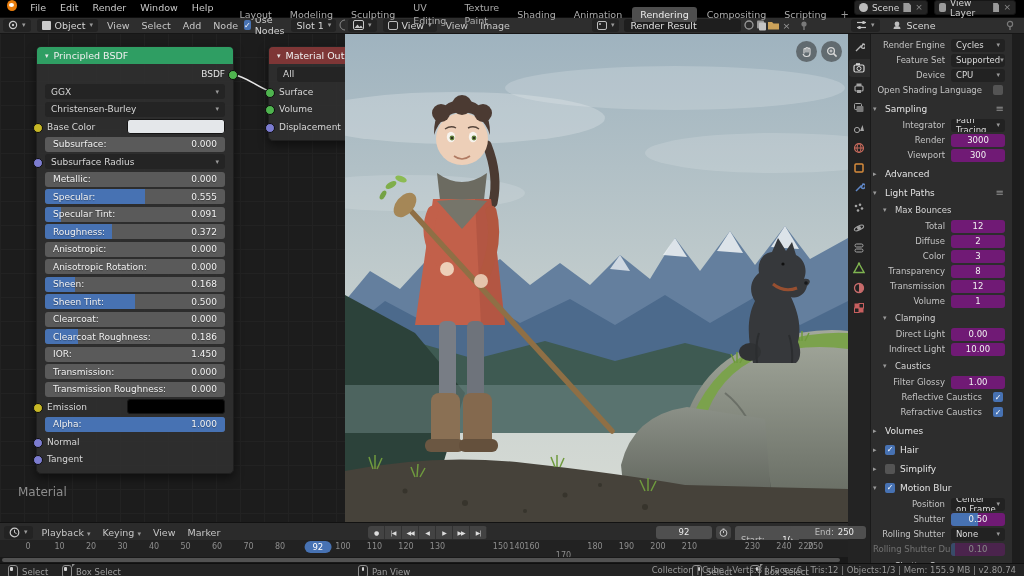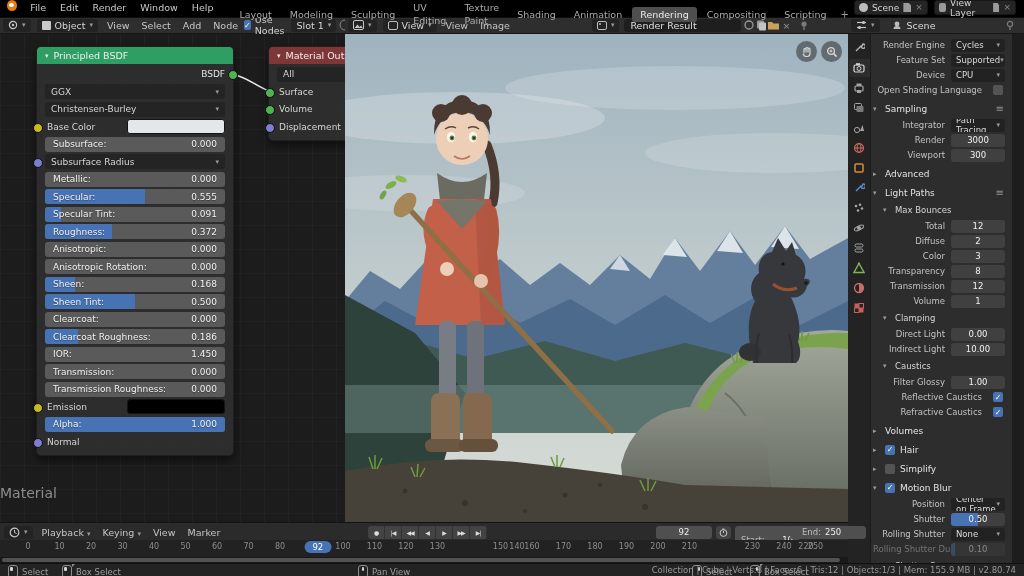--- a/index.html
+++ b/index.html
@@ -57,41 +57,41 @@
   .sliderrow .fill{position:absolute;left:0;top:0;bottom:0;background:#4772b3}
   .sliderrow .lab{position:relative;padding-left:8px;flex:1;text-shadow:0 1px 1px rgba(0,0,0,.35)}
   .sliderrow .val{position:relative;padding-right:8px;text-shadow:0 1px 1px rgba(0,0,0,.35)}
   .nrow.colorrow{justify-content:space-between;padding-left:2px}
   .swatch{width:96px;height:13px;border-radius:3px;border:1px solid #151515}
   .nrow.labelrow{padding-left:2px}
   .sock{position:absolute;width:8px;height:8px;border-radius:50%;border:1px solid #0d0d0d;left:-12.5px;top:3.5px}
   .sock.out{left:auto;right:-12.5px}
   .sock-yellow{background:#c7b826}.sock-purple{background:#7c7cd0}.sock-green{background:#4fb44f}
   .noodle{position:absolute;inset:0;pointer-events:none}
-  .mat-overlay{position:absolute;left:0;top:452px;color:#8d8d8d;font-size:14px}
+  .mat-overlay{position:absolute;left:18px;top:452px;color:#8d8d8d;font-size:12px}
   
   .image-area{position:absolute;left:345px;top:33px;width:503px;height:489px;background:#1a1a1a;overflow:hidden}
   .gizmo{position:absolute;width:21px;height:21px;border-radius:50%;background:rgba(45,45,45,.55);
          display:flex;align-items:center;justify-content:center;top:8px}
   .gizmo.hand{right:31px}.gizmo.zoomg{right:6px}
   
   .props-area{position:absolute;left:848px;top:33px;width:164px;height:530px;background:#2d2d2d;display:flex;
               border-top:1px solid #161616}
   .props-tabs{width:22px;background:#232323;display:flex;flex-direction:column;align-items:center;padding-top:5px;
               gap:2px;border-right:1px solid #1a1a1a}
   .ptab{width:21px;height:18px;display:flex;align-items:center;justify-content:center;border-radius:3px 0 0 3px}
   .ptab.active{background:#2d2d2d}
   .props-content{flex:1;padding:4px 5px 0 2px;overflow:hidden}
   .prow{display:flex;align-items:center;height:14px;margin-bottom:1px}
   .prow.disabled{opacity:.45}
   .plabel{flex:0 0 72px;text-align:right;padding-right:6px;color:#c2c2c2;font-size:8.5px;white-space:nowrap;overflow:hidden}
   .pwidget{flex:1;height:13px;display:flex;align-items:center;justify-content:center;border-radius:3px;font-size:8.5px;
            position:relative;overflow:hidden;margin-right:2px}
   .pwidget.dropdown{background:#222;color:#dcdcdc;justify-content:space-between;padding:0 5px}
-  .pwidget.number,.pwidget.slider{background:#404040;color:#f1f1f1}
+  .pwidget.number,.pwidget.slider{background:#701a75;color:#f1f1f1}
   .pwidget .fill{position:absolute;left:0;top:0;bottom:0;background:#4772b3}
   .pwidget .vtxt{position:relative}
   .prow.check{justify-content:flex-end;gap:5px;padding-right:4px}
   .prow.check .plabel{flex:0 1 auto}
   .psection{display:flex;align-items:center;height:15px;margin:4px 0 2px;color:#e3e3e3;font-size:9px;gap:5px}
   .psection .arrow,.psub .arrow{color:#9a9a9a;font-size:7px;width:7px}
   .psection .preset{margin-left:auto;color:#8f8f8f;font-size:10px;padding-right:3px}
   .psub{display:flex;align-items:center;height:14px;margin:3px 0 2px 10px;color:#d6d6d6;font-size:8.5px;gap:5px}
   
   .timeline-header{position:absolute;left:0;top:522px;width:848px;height:18px;background:#2b2b2b;
@@ -370,20 +370,24 @@
           </div>
           <div class="nrow sliderrow">
             <span class="fill" style="width:100%"></span>
             <span class="lab">Alpha:</span>
             <span class="val">1.000</span>
           </div>
           <div class="nrow labelrow">
             <span>Normal</span>
             <i class="sock sock-purple"></i>
           </div>
+          <div class="nrow labelrow">
+            <span>Tangent</span>
+            <i class="sock sock-purple"></i>
+          </div>
         </div>
     </div>
 
     <div class="node material-output">
       <div class="node-header" id="mo-header" style="background: rgb(126, 54, 54);">
         <span class="chev">▾</span>
         <span>Material Output</span>
       </div>
       <div class="nrow dropdown">
         <span>All</span>
@@ -835,21 +839,21 @@
       <svg width="9" height="9">
           <circle cx="4.5" cy="5" r="3.4" fill="none" stroke="#c9c9c9"></circle>
           <line x1="4.5" y1="5" x2="4.5" y2="2.8" stroke="#c9c9c9"></line>
           <line x1="3.5" y1="1" x2="5.5" y2="1" stroke="#c9c9c9"></line>
         </svg>
     </div>
     <div class="tpill" style="left:735px;width:52px;justify-content:space-between;padding:8px 6px">
       <span style="color:#bdbdbd">Start:</span>
       <span>10</span>
     </div>
-    <div class="tpill" style="left:790px;width:52px;justify-content:flex-start;padding:0 12px">
+    <div class="tpill" style="left:790px;width:52px;justify-content:flex-end;padding:0 12px">
       <span style="color:#bdbdbd">End:</span>
       <span>250</span>
     </div>
   </div>
   <div class="timeline-ruler" id="timeline-ruler">
     <span class="curframe" id="curframe" style="left: 317.8px;">92</span>
   <span class="tick" style="left: 28px;">0</span>
       <span class="tick" style="left: 59.5px;">10</span>
       <span class="tick" style="left: 91px;">20</span>
       <span class="tick" style="left: 122.5px;">30</span>
@@ -859,21 +863,21 @@
       <span class="tick" style="left: 248.5px;">70</span>
       <span class="tick" style="left: 280px;">80</span>
       <span class="tick" style="left: 311.5px;">90</span>
       <span class="tick" style="left: 343px;">100</span>
       <span class="tick" style="left: 374.5px;">110</span>
       <span class="tick" style="left: 406px;">120</span>
       <span class="tick" style="left: 437.5px;">130</span>
       <span class="tick" style="left: 469px; margin-left: 48px;">140</span>
       <span class="tick" style="left: 500.5px;">150</span>
       <span class="tick" style="left: 532px;">160</span>
-      <span class="tick" style="left: 563.5px;">170</span>
+      <span class="tick" style="left: 563.5px; margin-top: 9px;">170</span>
       <span class="tick" style="left: 595px;">180</span>
       <span class="tick" style="left: 626.5px;">190</span>
       <span class="tick" style="left: 658px;">200</span>
       <span class="tick" style="left: 689.5px;">210</span>
       <span class="tick" style="left: 762px; margin-left: 44px;">220</span>
       <span class="tick" style="left: 752.5px;">230</span>
       <span class="tick" style="left: 784px;">240</span>
       <span class="tick" style="left: 815.5px;">250</span>
     </div>
   <div class="tscroll">

